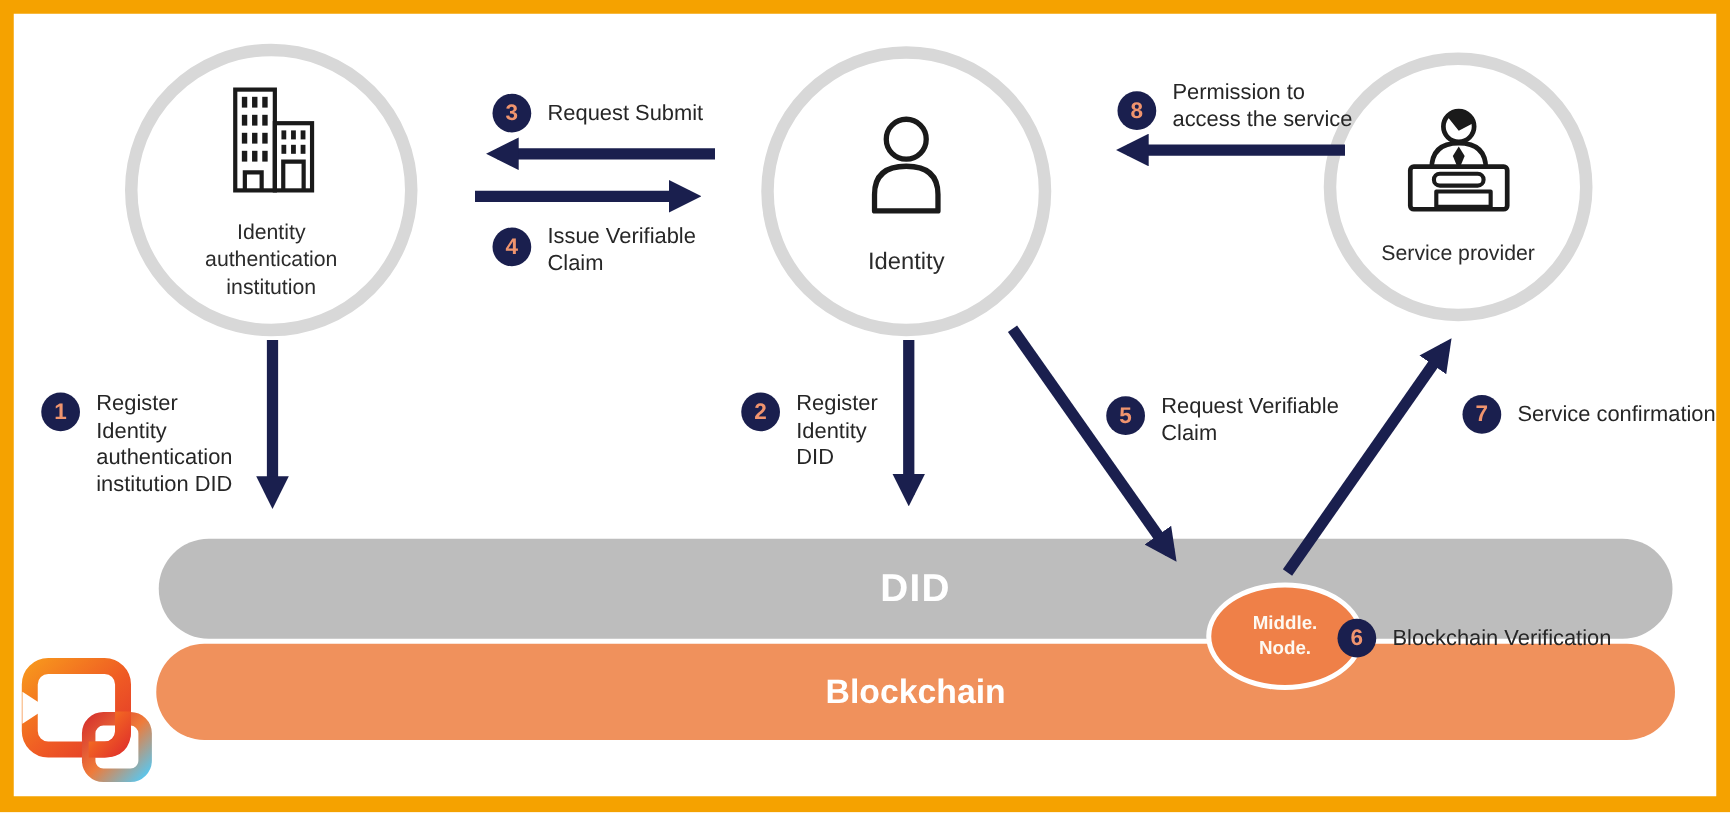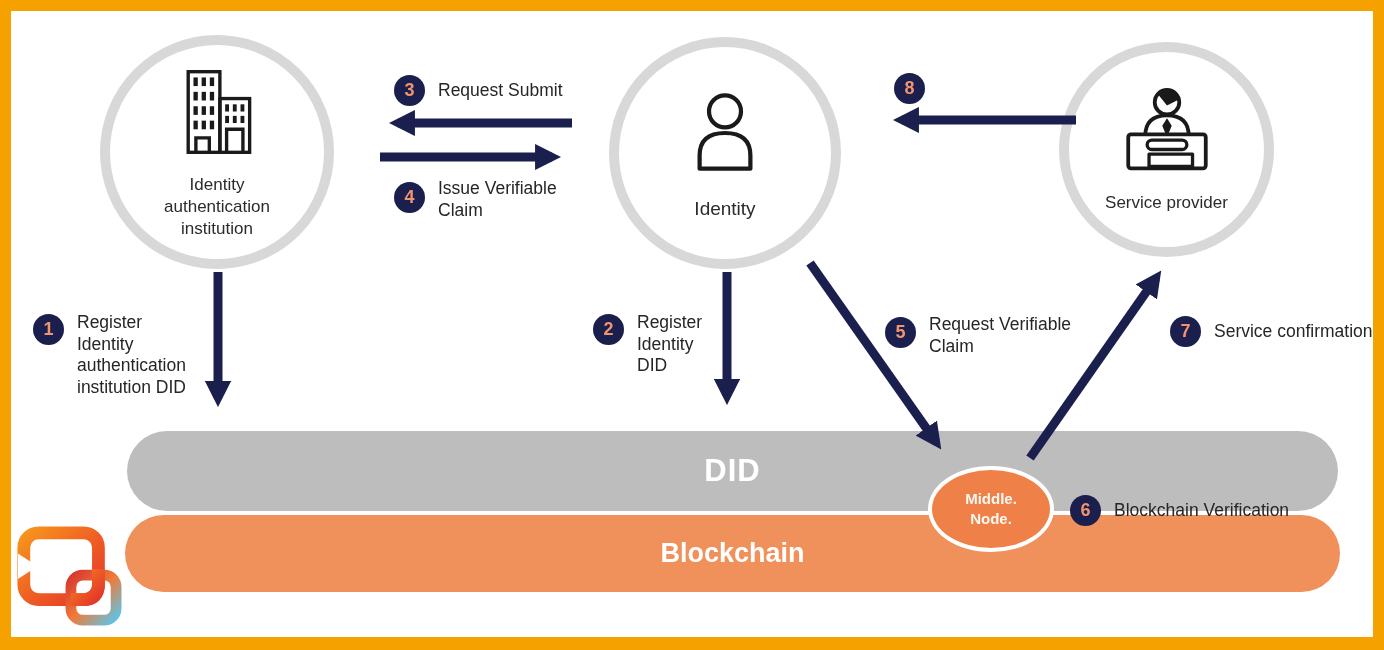--- a/index.html
+++ b/index.html
@@ -24,21 +24,21 @@
   
   #arrows{position:absolute;left:0;top:0;width:1384px;height:650px;z-index:5;pointer-events:none;}
   
   .bar{position:absolute;border-radius:41px;display:flex;align-items:center;justify-content:center;z-index:2;}
   .bar-did{left:127px;top:431px;width:1211px;height:80px;background:#BDBDBD;}
   .bar-did .bar-label{color:#fff;font-size:31px;font-weight:600;letter-spacing:1px;}
   .bar-blockchain{left:125px;top:515px;width:1215px;height:77px;background:#F0915C;}
   .bar-blockchain .bar-label{color:#fff;font-size:27px;font-weight:700;}
   
   .middle-node{
-    position:absolute;left:928px;top:466px;width:126px;height:86px;border-radius:50%;
+    position:absolute;left:965px;top:466px;width:126px;height:86px;border-radius:50%;
     background:#EF8048;border:4px solid #ffffff;box-sizing:border-box;z-index:7;
     display:flex;align-items:center;justify-content:center;text-align:center;
     color:#FDF9F2;font-size:15px;font-weight:700;line-height:20px;
   }
   
   .step{position:absolute;display:flex;align-items:flex-start;z-index:8;}
   .badge{
     width:31px;height:31px;border-radius:50%;background:#1A1F4E;flex:0 0 31px;
     display:flex;align-items:center;justify-content:center;
     color:#F0946E;font-size:18px;font-weight:700;
@@ -181,20 +181,22 @@
   <div class="step step6 v-center">
     <span class="badge">6</span>
     <span class="txt">Blockchain Verification</span>
   </div>
   <div class="step step7 v-center">
     <span class="badge">7</span>
     <span class="txt">Service confirmation</span>
   </div>
   <div class="step step8">
     <span class="badge">8</span>
+    <span class="txt preline">Permission to
+access the service</span>
   </div>
 
   <div class="logo">
     <svg width="108" height="118" viewBox="0 0 110 120">
       <defs>
         <linearGradient id="lg1" x1="0" y1="0" x2="1" y2="1">
           <stop offset="0" stop-color="#F7941D"></stop>
             <stop offset="0.55" stop-color="#EF5B24"></stop>
             <stop offset="1" stop-color="#E2382A"></stop>
         </linearGradient>

